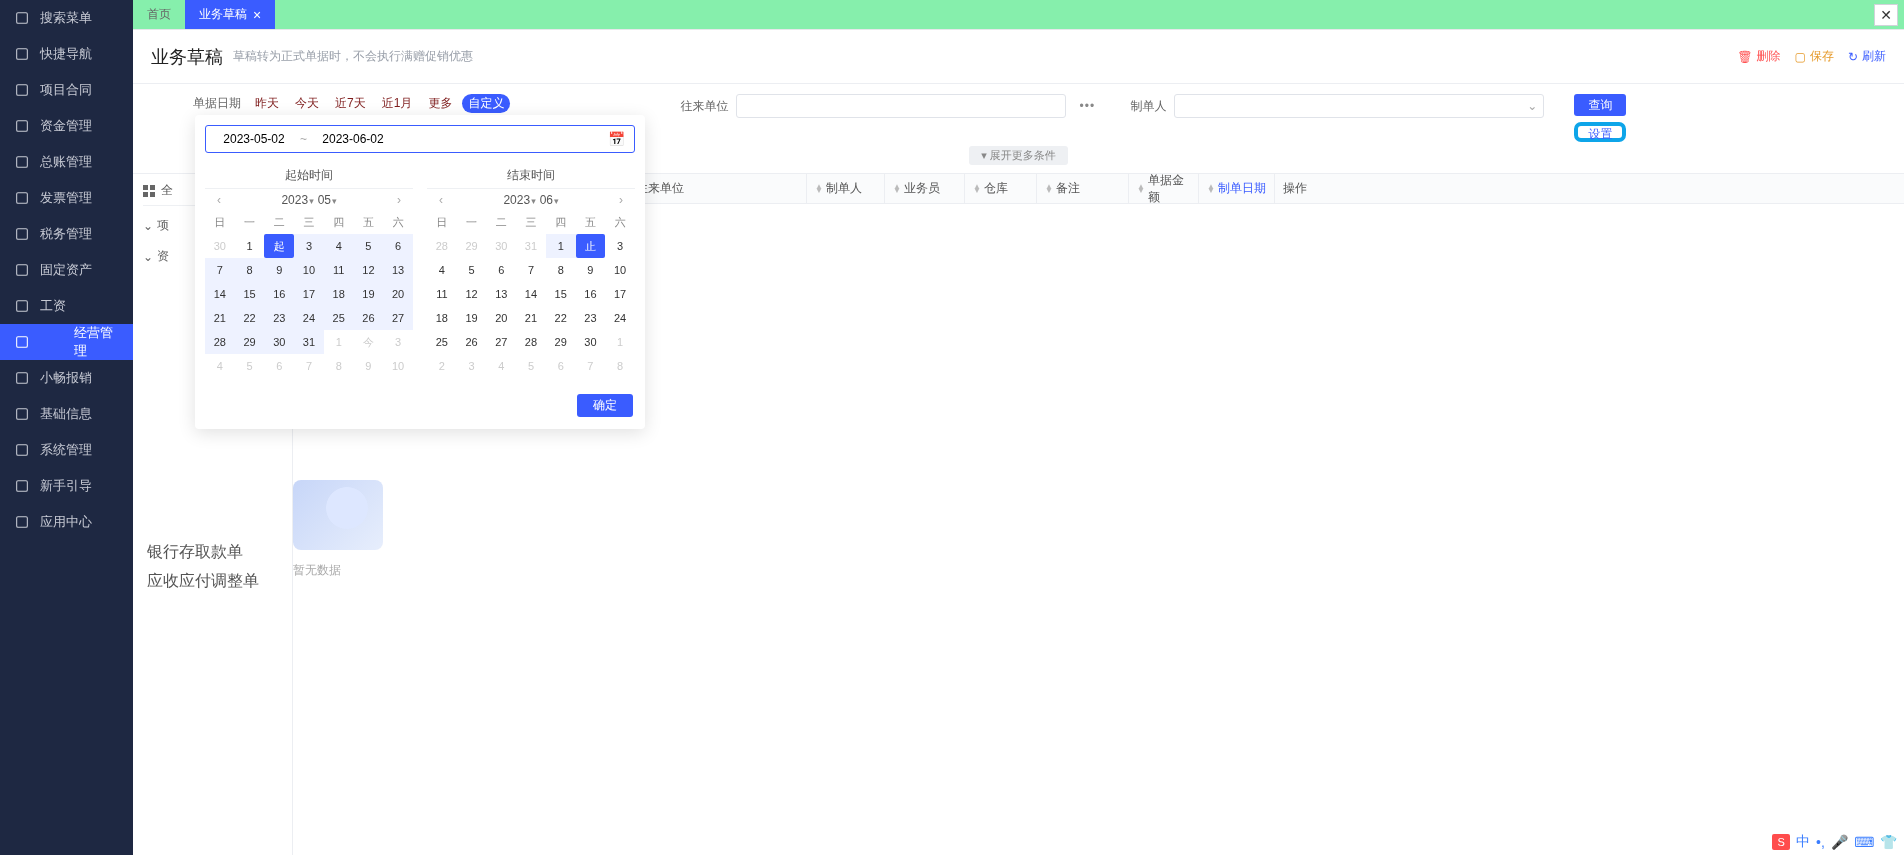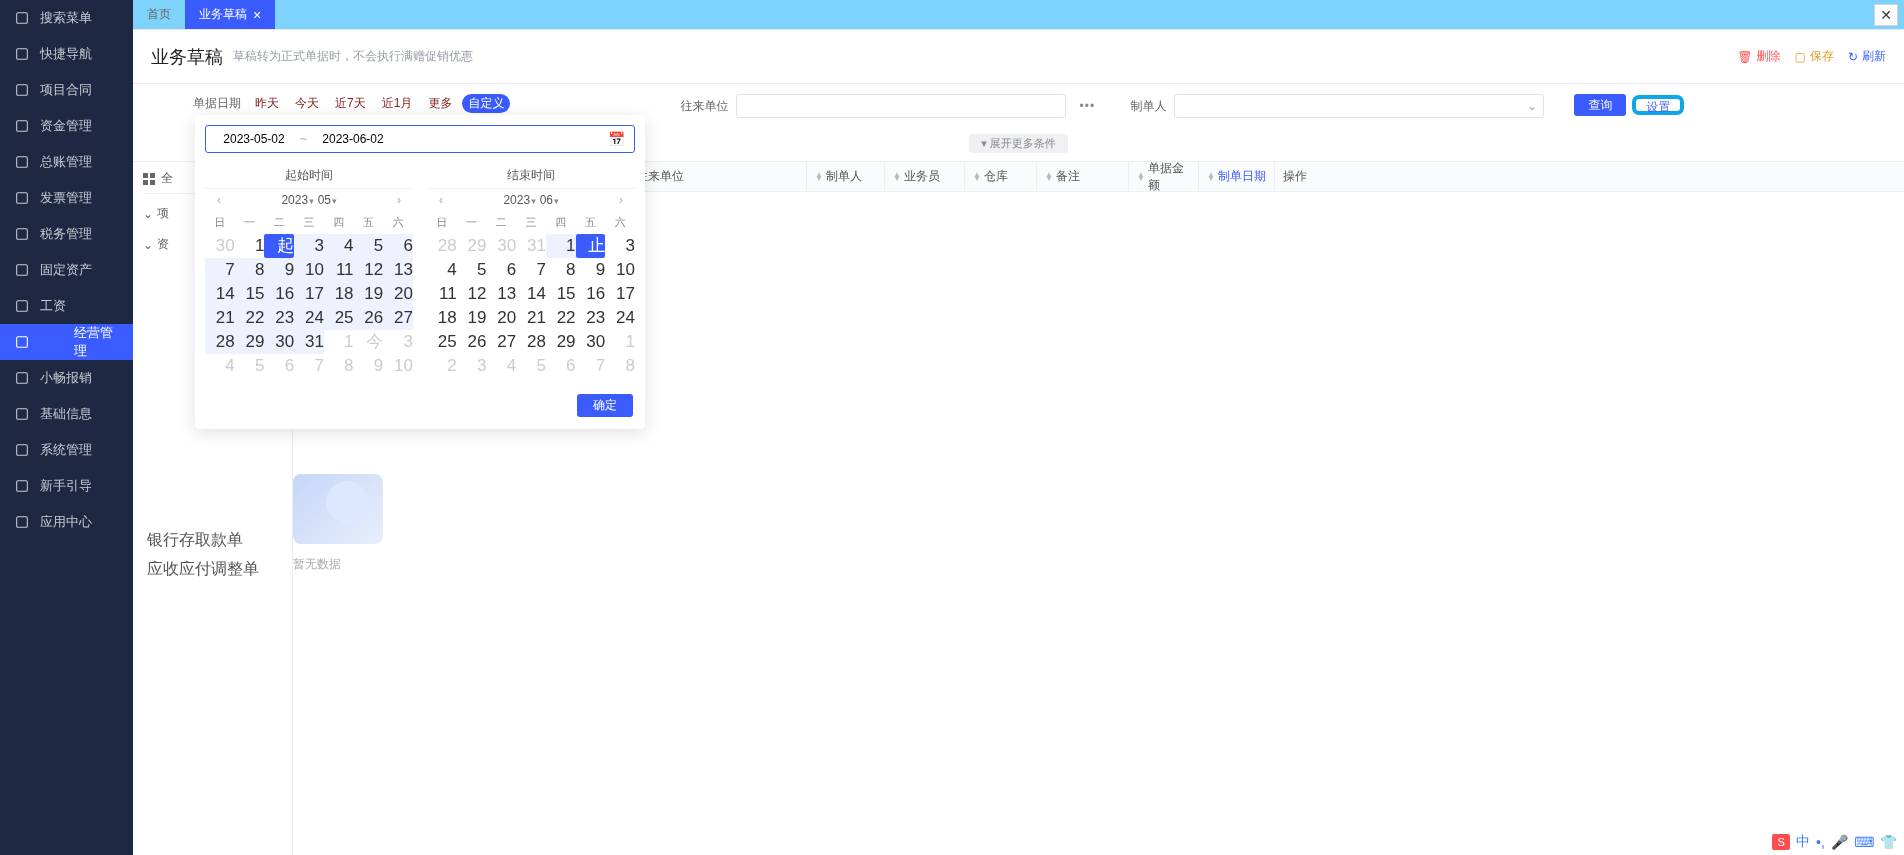--- a/index.html
+++ b/index.html
@@ -3,21 +3,21 @@
 <meta charset="utf-8">
 <style>
 * { box-sizing: border-box; margin: 0; padding: 0; }
 body { font-family: "Microsoft YaHei", Arial, sans-serif; font-size: 12px; color: #333; background: #fff; overflow: hidden; width: 1904px; height: 855px; }
 .app { display: flex; height: 855px; }
 .sidebar { width: 133px; background: #1e2842; color: #c7cad4; flex-shrink: 0; padding-top: 0; }
 .side-item { display: flex; align-items: center; height: 36px; padding: 0 14px; cursor: pointer; font-size: 13px; gap: 10px; }
 .side-item.active { background: #3a5cff; color: #fff; gap: 44px; }
 .side-item .ic { width: 16px; height: 16px; display: inline-flex; align-items: center; justify-content: center; }
 .main { flex: 1; display: flex; flex-direction: column; min-width: 0; }
-.tabs { height: 30px; background: #7dd3fc; border-bottom: 1px solid #e6e8eb; display: flex; align-items: stretch; position: relative; }
+.tabs { height: 30px; background: #86efac; border-bottom: 1px solid #e6e8eb; display: flex; align-items: stretch; position: relative; }
 .tab { display: flex; align-items: center; padding: 0 14px; font-size: 12px; color: #666; cursor: pointer; }
 .tab.active { background: #3a5cff; color: #fff; }
 .tab .close { margin-left: 6px; font-size: 14px; }
 .tab-right { margin-left: auto; display: flex; align-items: center; padding-right: 6px; }
 .tab-btn { width: 24px; height: 22px; border: 1px solid #d0d3d9; background: #fff; display: flex; align-items: center; justify-content: center; font-size: 14px; }
 .page-head { display: flex; align-items: center; padding: 12px 18px; height: 54px; border-bottom: 1px solid #eceef2; }
 .page-title { font-size: 18px; color: #222; font-weight: 500; }
 .page-sub { font-size: 12px; color: #9aa0aa; margin-left: 10px; }
 .head-actions { margin-left: auto; display: flex; gap: 14px; }
 .head-act { color: #3a5cff; font-size: 12px; display: flex; align-items: center; gap: 4px; cursor: pointer; }
@@ -27,21 +27,21 @@
 .fgrp { display: flex; align-items: center; gap: 8px; font-size: 12px; }
 .flabel { color: #666; }
 .quick { display: flex; gap: 4px; }
 .chip { padding: 1px 6px; border-radius: 10px; color: #7f1d1d; cursor: pointer; }
 .chip.active { background: #3a5cff; color: #fff; }
 .date-under { font-size: 11px; color: #bbb; margin-top: 2px; }
 .dotbtn { width: 26px; text-align: center; color: #888; letter-spacing: 1px; border: 1px solid transparent; }
 .dd { width: 380px; height: 24px; border: 1px solid #e0e3e9; border-radius: 3px; display: flex; align-items: center; justify-content: flex-end; padding: 0 6px; color: #aaa; }
 .btn-primary { background: #3a5cff; color: #fff; border: none; border-radius: 3px; padding: 2px 14px; height: 22px; cursor: pointer; font-size: 12px; }
 .btn-outline { background: #fff; border: 4px solid #0ea5e9; color: #3a5cff; border-radius: 7px; padding: 0 10px; height: 20px; cursor: pointer; font-size: 12px; }
-.right-btns { display: flex; flex-direction: row; gap: 6px; align-items: center; }
+.right-btns { display: flex; flex-direction: column; gap: 6px; align-items: center; }
 .expand-bar { display: flex; justify-content: center; margin-top: 4px; }
 .expand-btn { background: #eef0f3; border: none; border-radius: 3px; padding: 2px 12px; font-size: 11px; color: #888; cursor: pointer; }
 .body-row { display: flex; flex: 1; min-height: 0; border-top: 1px solid #eceef2; margin-top: 8px; }
 .leftpanel { width: 160px; border-right: 1px solid #eceef2; padding: 8px 10px; }
 .lp-top { display: flex; align-items: center; gap: 6px; font-size: 12px; color: #555; border-bottom: 1px solid #eef0f3; padding-bottom: 6px; }
 .lp-grid { width: 12px; height: 12px; display: inline-block; background: linear-gradient(#666,#666) 0 0/5px 5px no-repeat, linear-gradient(#666,#666) 7px 0/5px 5px no-repeat, linear-gradient(#666,#666) 0 7px/5px 5px no-repeat, linear-gradient(#666,#666) 7px 7px/5px 5px no-repeat; }
 .lp-group { margin-top: 8px; font-size: 12px; color: #666; }
 .lp-group-t { display: flex; align-items: center; gap: 4px; padding: 3px 0; cursor: pointer; }
 .lp-item { padding: 4px 0 4px 4px; color: #555; cursor: pointer; font-size: 16px; }
 .lp-resume { margin-top: 270px; }
@@ -61,21 +61,21 @@
 .tilde { color: #aaa; }
 .cal-icon { margin-left: auto; color: #888; font-size: 14px; }
 .pop-cals { display: flex; gap: 14px; padding: 0 10px 8px; }
 .cal { flex: 1; background: #fff; }
 .cal-title { text-align: center; font-size: 12px; color: #555; padding: 4px 0; border-bottom: 1px solid #eef0f3; }
 .cal-nav { display: flex; align-items: center; justify-content: space-between; padding: 4px 6px; font-size: 12px; color: #555; }
 .cal-nav .arrow { cursor: pointer; color: #aaa; width: 16px; text-align: center; }
 .cal-nav .ym { display: flex; gap: 4px; }
 .cal-nav .ym span::after { content: '▾'; font-size: 9px; color: #888; margin-left: 1px; }
 .dow { display: grid; grid-template-columns: repeat(7,1fr); text-align: center; font-size: 11px; color: #888; padding: 4px 0; }
-.days { display: grid; grid-template-columns: repeat(7,1fr); text-align: right; font-size: 17px; }
+.days { display: grid; grid-template-columns: repeat(7,1fr); text-align: center; font-size: 11px; }
 .day { height: 24px; line-height: 24px; cursor: pointer; }
 .day.other { color: #ccc; }
 .day.inrange { background: #eef2ff; }
 .day.sel { background: #3a5cff; color: #fff; border-radius: 2px; }
 .pop-foot { display: flex; justify-content: flex-end; padding: 8px 12px 12px; }
 .btn-ok { background: #3a5cff; color: #fff; border: none; border-radius: 3px; padding: 3px 16px; cursor: pointer; font-size: 12px; }
 .ime { position: fixed; right: 6px; bottom: 4px; display: flex; gap: 6px; align-items: center; }
 .ime .badge { width: 18px; height: 16px; background: #ff4c4c; color: #fff; font-size: 11px; display: flex; align-items: center; justify-content: center; border-radius: 2px; }
 .ime .ico { font-size: 14px; color: #3a7dff; }
 svg { width: 16px; height: 16px; stroke: currentColor; fill: none; stroke-width: 1.6; }

